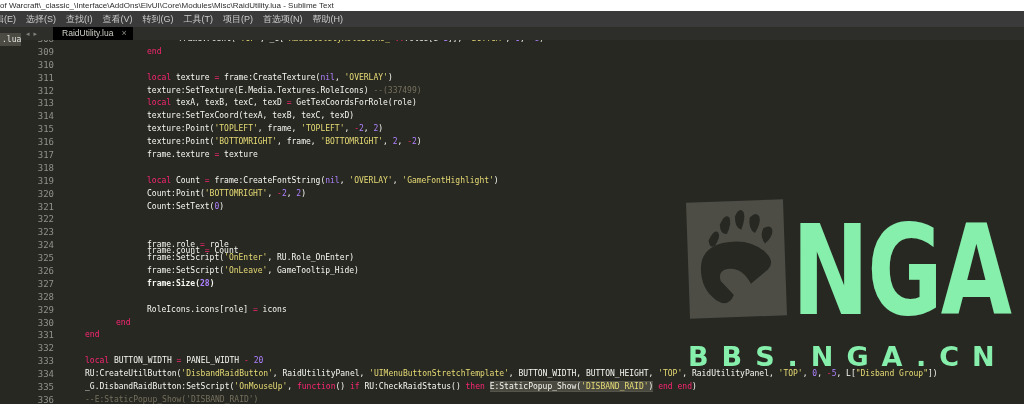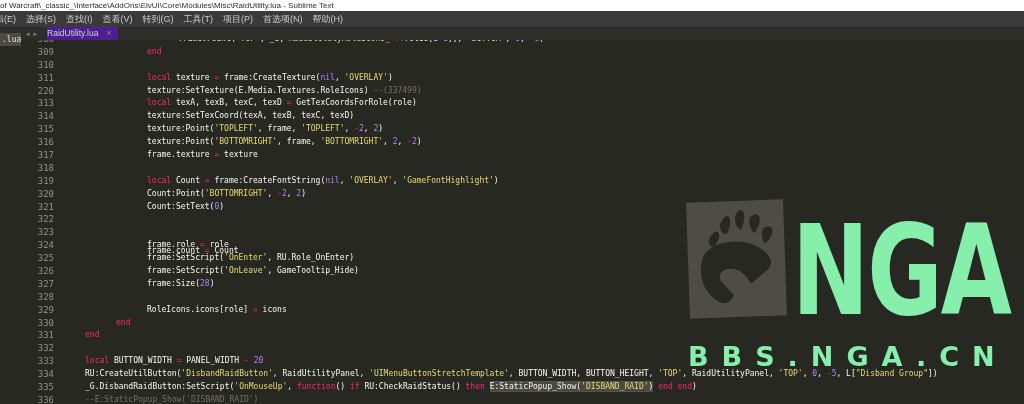--- a/index.html
+++ b/index.html
@@ -16,22 +16,22 @@
   .menubar { position:absolute; top:11px; left:0; width:1024px; height:16px;
              background:#3a3a3a; color:#cccccc; font-size:9px; line-height:16px;
              white-space:nowrap; overflow:hidden; display:flex; }
   .menu-item { padding:0 5px; cursor:default; }
   .menu-item.first { margin-left:-19px; }
 
   
   .tabbar { position:absolute; top:27px; left:0; width:1024px; height:13px;
             background:#2d2d29; display:flex; align-items:center; overflow:hidden; }
   .tab-arrows { margin-left:26px; color:#83837d; font-size:7px; letter-spacing:4px; }
-  .tab { margin-left:6px; height:13px; background:#4c1d95; color:#cfcfc7;
-         font-size:8.5px; line-height:13px; padding:0 6px 0 0; display:flex;
+  .tab { margin-left:12px; height:13px; background:#000000; color:#cfcfc7;
+         font-size:8.5px; line-height:13px; padding:0 6px 0 9px; display:flex;
          align-items:center; gap:8px; white-space:nowrap; }
   .tab .close { color:#8a8a85; font-size:9px; line-height:13px; }
 
   
   .editor { position:absolute; top:40px; left:0; width:1024px; height:364px;
             background:#282823; overflow:hidden; }
 
   
   .watermark { position:absolute; top:4px; left:0; width:820px; height:364px;
                color:#86efac; z-index:0; }
@@ -105,36 +105,36 @@
         </svg>
       </div>
       <div class="wm-nga">NGA</div>
       <div class="wm-footer">BBS.NGA.CN</div>
     </div>
     <div id="code">
         <div class="line"><span class="ln">308</span><span class="code" style="padding-left: 124px;"><span class="tok-p">frame:Point(</span><span class="tok-s">'TOP'</span><span class="tok-p">, _G[</span><span class="tok-s">'RaidUtilityRoleIcons_'</span><span class="tok-k">..</span><span class="tok-p">roles[i</span><span class="tok-k">-</span><span class="tok-n">1</span><span class="tok-p">]], </span><span class="tok-s">'BOTTOM'</span><span class="tok-p">, </span><span class="tok-n">0</span><span class="tok-p">, </span><span class="tok-k">-</span><span class="tok-n">8</span><span class="tok-p">)</span></span></div>
         <div class="line"><span class="ln">309</span><span class="code" style="padding-left: 93px;"><span class="tok-k">end</span></span></div>
         <div class="line"><span class="ln">310</span><span class="code" style="padding-left: 31px;"></span></div>
         <div class="line"><span class="ln">311</span><span class="code" style="padding-left: 93px;"><span class="tok-k">local</span><span class="tok-p"> texture </span><span class="tok-k">=</span><span class="tok-p"> frame:CreateTexture(</span><span class="tok-n">nil</span><span class="tok-p">, </span><span class="tok-s">'OVERLAY'</span><span class="tok-p">)</span></span></div>
-        <div class="line"><span class="ln">220</span><span class="code" style="padding-left: 93px;"><span class="tok-p">texture:SetTexture(E.Media.Textures.RoleIcons) </span><span class="tok-c">--(337499)</span></span></div>
+        <div class="line"><span class="ln">312</span><span class="code" style="padding-left: 93px;"><span class="tok-p">texture:SetTexture(E.Media.Textures.RoleIcons) </span><span class="tok-c">--(337499)</span></span></div>
         <div class="line"><span class="ln">313</span><span class="code" style="padding-left: 93px;"><span class="tok-k">local</span><span class="tok-p"> texA, texB, texC, texD </span><span class="tok-k">=</span><span class="tok-p"> GetTexCoordsForRole(role)</span></span></div>
         <div class="line"><span class="ln">314</span><span class="code" style="padding-left: 93px;"><span class="tok-p">texture:SetTexCoord(texA, texB, texC, texD)</span></span></div>
         <div class="line"><span class="ln">315</span><span class="code" style="padding-left: 93px;"><span class="tok-p">texture:Point(</span><span class="tok-s">'TOPLEFT'</span><span class="tok-p">, frame, </span><span class="tok-s">'TOPLEFT'</span><span class="tok-p">, </span><span class="tok-k">-</span><span class="tok-n">2</span><span class="tok-p">, </span><span class="tok-n">2</span><span class="tok-p">)</span></span></div>
         <div class="line"><span class="ln">316</span><span class="code" style="padding-left: 93px;"><span class="tok-p">texture:Point(</span><span class="tok-s">'BOTTOMRIGHT'</span><span class="tok-p">, frame, </span><span class="tok-s">'BOTTOMRIGHT'</span><span class="tok-p">, </span><span class="tok-n">2</span><span class="tok-p">, </span><span class="tok-k">-</span><span class="tok-n">2</span><span class="tok-p">)</span></span></div>
         <div class="line"><span class="ln">317</span><span class="code" style="padding-left: 93px;"><span class="tok-p">frame.texture </span><span class="tok-k">=</span><span class="tok-p"> texture</span></span></div>
         <div class="line"><span class="ln">318</span><span class="code" style="padding-left: 31px;"></span></div>
         <div class="line"><span class="ln">319</span><span class="code" style="padding-left: 93px;"><span class="tok-k">local</span><span class="tok-p"> Count </span><span class="tok-k">=</span><span class="tok-p"> frame:CreateFontString(</span><span class="tok-n">nil</span><span class="tok-p">, </span><span class="tok-s">'OVERLAY'</span><span class="tok-p">, </span><span class="tok-s">'GameFontHighlight'</span><span class="tok-p">)</span></span></div>
         <div class="line"><span class="ln">320</span><span class="code" style="padding-left: 93px;"><span class="tok-p">Count:Point(</span><span class="tok-s">'BOTTOMRIGHT'</span><span class="tok-p">, </span><span class="tok-k">-</span><span class="tok-n">2</span><span class="tok-p">, </span><span class="tok-n">2</span><span class="tok-p">)</span></span></div>
         <div class="line"><span class="ln">321</span><span class="code" style="padding-left: 93px;"><span class="tok-p">Count:SetText(</span><span class="tok-n">0</span><span class="tok-p">)</span></span></div>
         <div class="line"><span class="ln">322</span><span class="code" style="padding-left: 93px; margin-top: 32px;"><span class="tok-p">frame.count </span><span class="tok-k">=</span><span class="tok-p"> Count</span></span></div>
         <div class="line"><span class="ln">323</span><span class="code" style="padding-left: 31px;"></span></div>
         <div class="line"><span class="ln">324</span><span class="code" style="padding-left: 93px;"><span class="tok-p">frame.role </span><span class="tok-k">=</span><span class="tok-p"> role</span></span></div>
         <div class="line"><span class="ln">325</span><span class="code" style="padding-left: 93px;"><span class="tok-p">frame:SetScript(</span><span class="tok-s">'OnEnter'</span><span class="tok-p">, RU.Role_OnEnter)</span></span></div>
         <div class="line"><span class="ln">326</span><span class="code" style="padding-left: 93px;"><span class="tok-p">frame:SetScript(</span><span class="tok-s">'OnLeave'</span><span class="tok-p">, GameTooltip_Hide)</span></span></div>
-        <div class="line"><span class="ln">327</span><span class="code" style="padding-left: 93px;"><span class="tok-p">frame:Size(</span><span class="tok-n">28</span><span class="tok-p">)</span></span></div>
+        <div class="line"><span class="ln">327</span><span class="code" style="padding-left: 93px; font-weight: bold;"><span class="tok-p">frame:Size(</span><span class="tok-n">28</span><span class="tok-p">)</span></span></div>
         <div class="line"><span class="ln">328</span><span class="code" style="padding-left: 31px;"></span></div>
         <div class="line"><span class="ln">329</span><span class="code" style="padding-left: 93px;"><span class="tok-p">RoleIcons.icons[role] </span><span class="tok-k">=</span><span class="tok-p"> icons</span></span></div>
         <div class="line"><span class="ln">330</span><span class="code" style="padding-left: 62px;"><span class="tok-k">end</span></span></div>
         <div class="line"><span class="ln">331</span><span class="code" style="padding-left: 31px;"><span class="tok-k">end</span></span></div>
         <div class="line"><span class="ln">332</span><span class="code" style="padding-left: 31px;"></span></div>
         <div class="line"><span class="ln">333</span><span class="code" style="padding-left: 31px;"><span class="tok-k">local</span><span class="tok-p"> BUTTON_WIDTH </span><span class="tok-k">=</span><span class="tok-p"> PANEL_WIDTH </span><span class="tok-k">-</span><span class="tok-p"> </span><span class="tok-n">20</span></span></div>
         <div class="line"><span class="ln">334</span><span class="code" style="padding-left: 31px;"><span class="tok-p">RU:CreateUtilButton(</span><span class="tok-s">'DisbandRaidButton'</span><span class="tok-p">, RaidUtilityPanel, </span><span class="tok-s">'UIMenuButtonStretchTemplate'</span><span class="tok-p">, BUTTON_WIDTH, BUTTON_HEIGHT, </span><span class="tok-s">'TOP'</span><span class="tok-p">, RaidUtilityPanel, </span><span class="tok-s">'TOP'</span><span class="tok-p">, </span><span class="tok-n">0</span><span class="tok-p">, </span><span class="tok-k">-</span><span class="tok-n">5</span><span class="tok-p">, L[</span><span class="tok-s">"Disband Group"</span><span class="tok-p">])</span></span></div>
         <div class="line"><span class="ln">335</span><span class="code" style="padding-left: 31px;"><span class="tok-p">_G.DisbandRaidButton:SetScript(</span><span class="tok-s">'OnMouseUp'</span><span class="tok-p">, </span><span class="tok-k">function</span><span class="tok-p">() </span><span class="tok-k">if</span><span class="tok-p"> RU:CheckRaidStatus() </span><span class="tok-k">then</span><span class="tok-p"> </span><span class="tok-p hl">E:StaticPopup_Show(</span><span class="tok-s hl">'DISBAND_RAID'</span><span class="tok-p hl">)</span><span class="tok-p"> </span><span class="tok-k">end</span><span class="tok-p"> </span><span class="tok-k">end</span><span class="tok-p">)</span></span></div>
         <div class="line"><span class="ln">336</span><span class="code" style="padding-left: 31px;"><span class="tok-c">--E:StaticPopup_Show('DISBAND_RAID')</span></span></div>
       </div>

